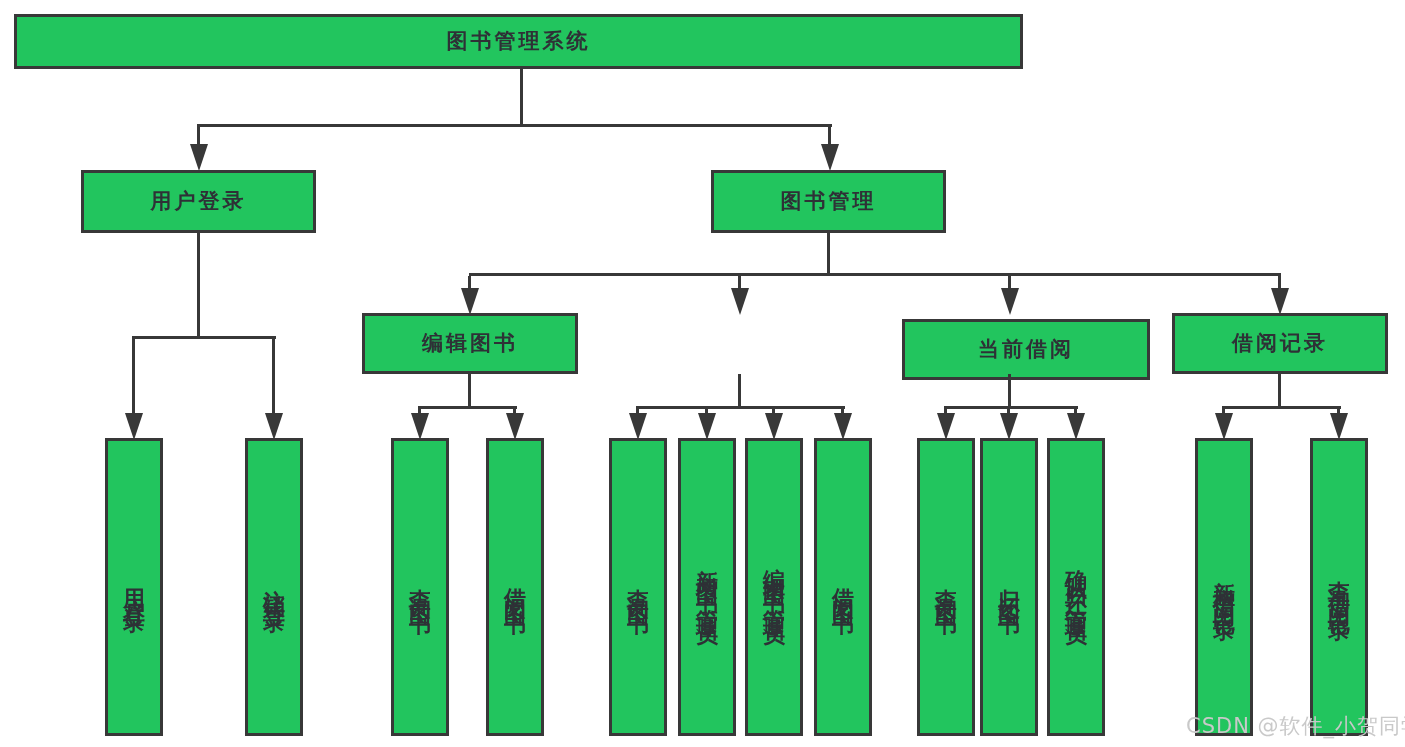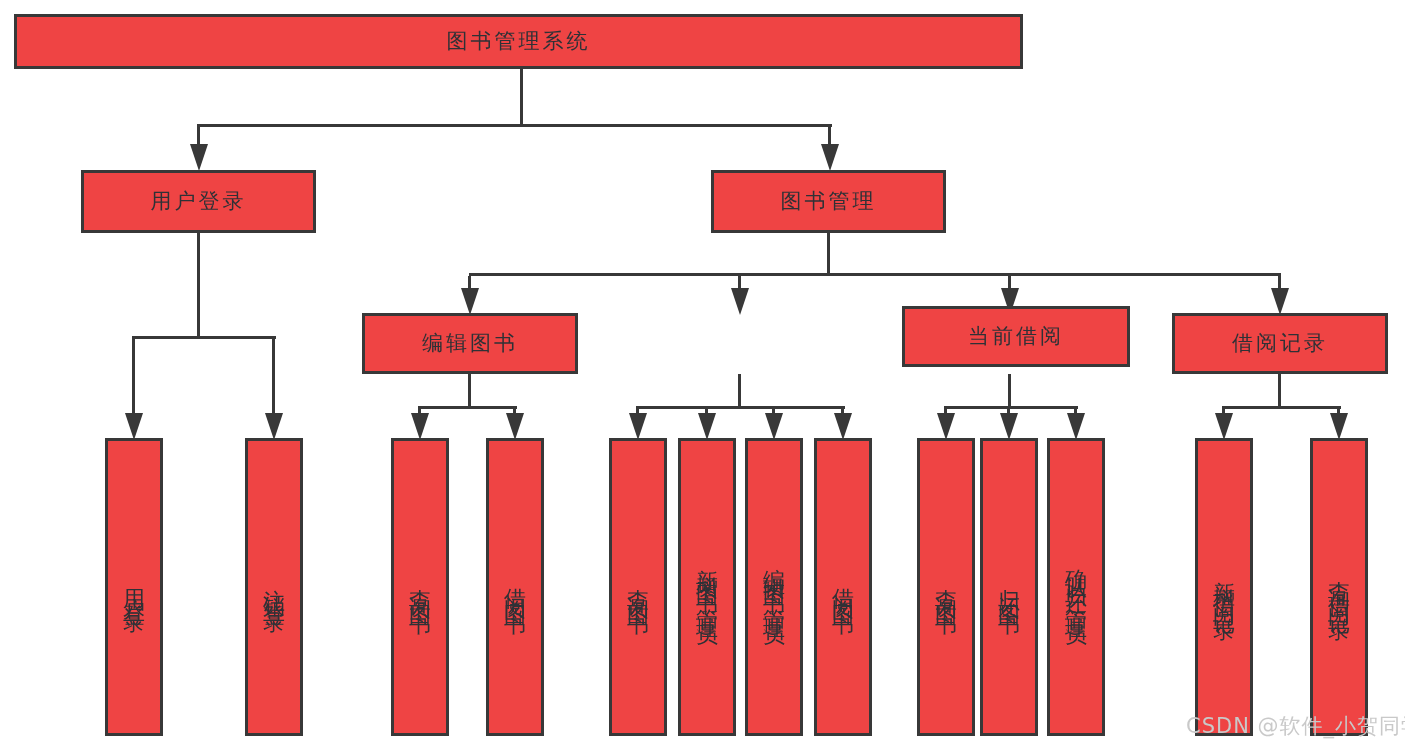--- a/index.html
+++ b/index.html
@@ -7,22 +7,22 @@
     position:relative;
     width:1405px;height:747px;
     background:#ffffff;
     font-family:"DejaVu Sans","Liberation Sans",sans-serif;
     overflow:hidden;
   }
   .box{
     position:absolute;
     box-sizing:border-box;
     border:3px solid #383838;
-    background:#ef4444;
-    display:flex;align-items:center;justify-content:center;
+    background:#22c55e;
+    display:flex;align-items:center;justify-content:center;font-weight:bold;
   }
   .hlabel{
     font-size:21px;letter-spacing:3px;color:#2e3136;line-height:1;white-space:nowrap;
   }
   .vlabel{
     writing-mode:vertical-rl;
     font-size:22px;letter-spacing:8px;color:#2e3136;line-height:1;
   }
   .line{position:absolute;background:#383838;}
   .arrow{
@@ -74,21 +74,21 @@
   <div class="line" style="left:1008px;top:276px;width:3px;height:13px;"></div>
   <div class="line" style="left:1278px;top:276px;width:3px;height:13px;"></div>
   <div class="arrow" style="left:461px;top:288px;"></div>
   <div class="arrow" style="left:731px;top:288px;"></div>
   <div class="arrow" style="left:1001px;top:288px;"></div>
   <div class="arrow" style="left:1271px;top:288px;"></div>
 
   <div class="box" style="left:362px;top:313px;width:216px;height:61px;">
     <span class="hlabel">编辑图书</span>
   </div>
-  <div class="box" style="left:902px;top:306px;width:228px;height:61px;">
+  <div class="box" style="left:902px;top:319px;width:248px;height:61px;">
     <span class="hlabel">当前借阅</span>
   </div>
   <div class="box" style="left:1172px;top:313px;width:216px;height:61px;">
     <span class="hlabel">借阅记录</span>
   </div>
 
   <div class="line" style="left:468px;top:374px;width:3px;height:32px;"></div>
   <div class="line" style="left:418px;top:406px;width:99px;height:3px;"></div>
   <div class="line" style="left:418px;top:406px;width:3px;height:10px;"></div>
   <div class="line" style="left:513px;top:406px;width:3px;height:10px;"></div>

